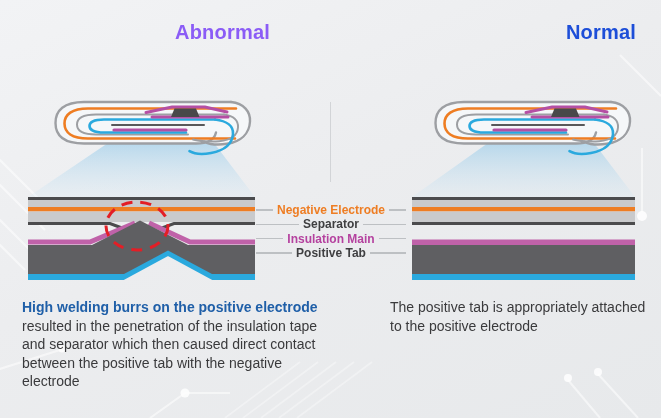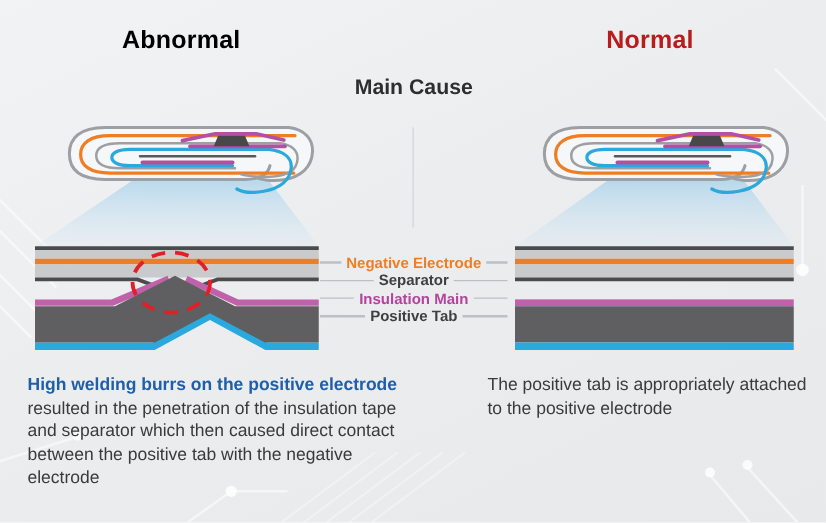--- a/index.html
+++ b/index.html
@@ -4,22 +4,22 @@
 <style>
   html,body{margin:0;padding:0;}
   body{
     width:661px;height:418px;overflow:hidden;position:relative;
     font-family:"Liberation Sans", sans-serif;
     background:linear-gradient(155deg,#f2f3f5 0%,#ecedef 45%,#e7e9eb 100%);
   }
   .stage{position:absolute;inset:0;width:661px;height:418px;}
   .bg-decor{position:absolute;left:0;top:0;z-index:0;}
   .title{position:absolute;text-align:center;font-weight:bold;font-size:20px;letter-spacing:.2px;}
-  .title-abnormal{left:20px;top:21px;width:250px;color:#000000;}
-  .title-normal{left:404px;top:21px;width:232px;color:#b91c1c;}
+  .title-abnormal{left:20px;top:21px;width:250px;color:#8b5cf6;text-align:right;}
+  .title-normal{left:404px;top:21px;width:232px;color:#1d4ed8;text-align:right;}
   .main-cause{position:absolute;left:231px;top:60px;width:200px;text-align:center;
     font-weight:bold;font-size:17px;color:#2e2e30;}
   .v-divider{position:absolute;left:330px;top:102px;width:1px;height:80px;background:#d2d4d7;}
   .diagram-svg{position:absolute;top:93px;width:240px;height:195px;z-index:1;}
   .diagram-left{left:20px;}
   .diagram-right{left:404px;}
   .legend{position:absolute;left:256px;top:203px;width:150px;z-index:2;}
   .legend-row{display:flex;align-items:center;gap:4px;height:14.3px;}
   .legend-label{font-size:12px;font-weight:bold;white-space:nowrap;}
   .conn{flex:1;height:1.5px;background:#bdc0c3;min-width:6px;}
@@ -84,21 +84,20 @@
           <path d="M104,21 H180" stroke="#b44fa4" stroke-width="3"></path>
           <path d="M66,34 H138" stroke="#b44fa4" stroke-width="3.2"></path>
         </g>
         <path d="M123,21 L126.5,12.5 H148 L151.5,21 Z" fill="#48484a"></path>
       </g>
     </defs>
   </svg>
 
   <div class="title title-abnormal">Abnormal</div>
   <div class="title title-normal">Normal</div>
-  <div class="main-cause">Main Cause</div>
   <div class="v-divider"></div>
 
   <svg class="diagram-svg diagram-left" viewBox="0 0 240 195">
     <polygon points="88,50 194,50 235,104 8,104" fill="url(#beamGrad)"></polygon>
     <use href="#jellyroll" x="28" y="3"></use>
     <g transform="translate(8,104)">
       <rect x="0" y="0" width="227" height="3" fill="#4b4b4d"></rect>
       <rect x="0" y="3" width="227" height="7" fill="#c9cacc"></rect>
       <rect x="0" y="10" width="227" height="4.5" fill="#ee7d23"></rect>
       <rect x="0" y="14.5" width="227" height="10.5" fill="#c9cacc"></rect>

